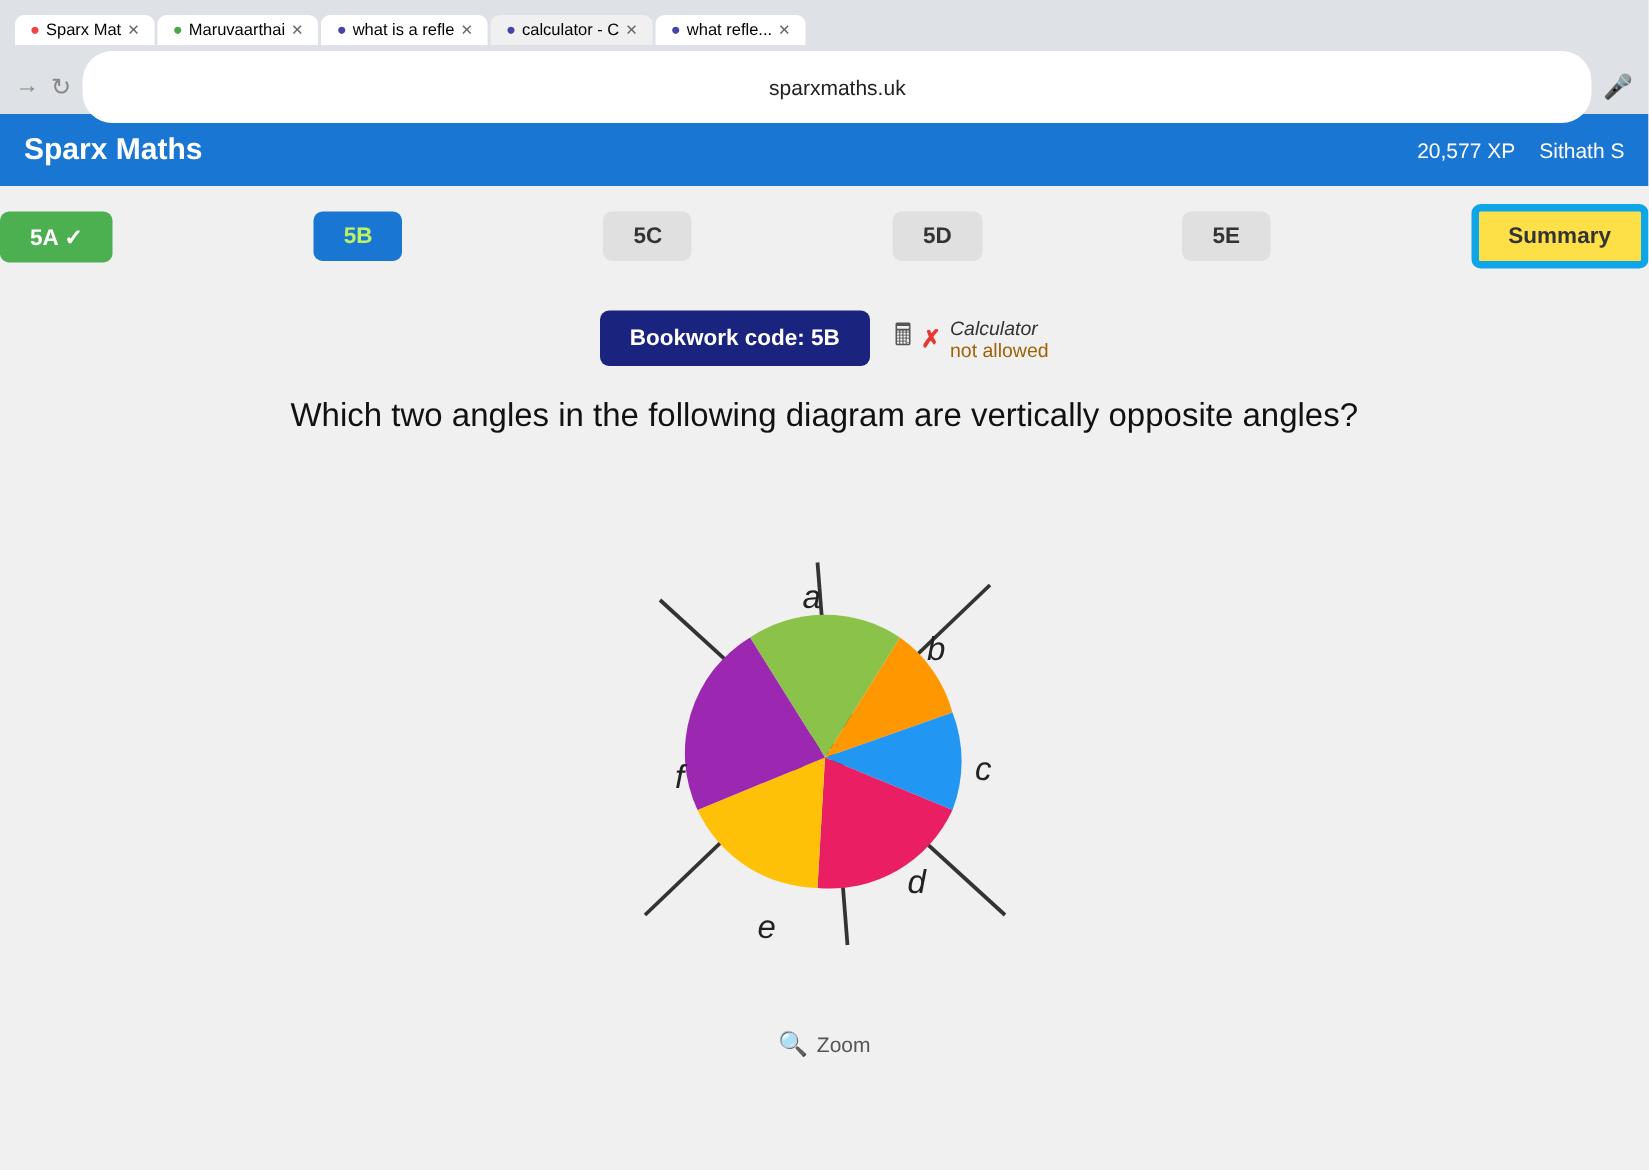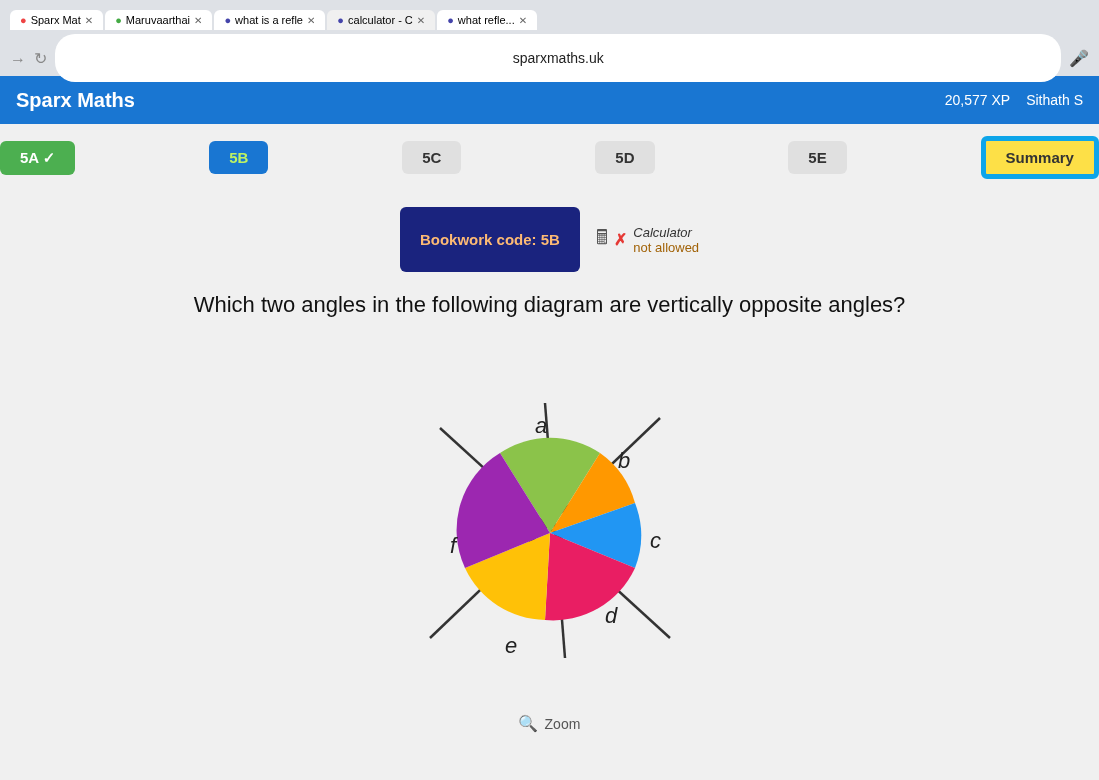--- a/index.html
+++ b/index.html
@@ -138,22 +138,22 @@
     
     .bookwork-bar {
       display: flex;
       align-items: center;
       gap: 16px;
       margin-bottom: 20px;
       margin-top: 8px;
     }
     .bookwork-badge {
       background: #1a237e;
-      color: #fdba74;
-      padding: 24px 20px;
+      color: #ffffff;
+      padding: 10px 20px;
       border-radius: 6px;
       font-size: 15px;
       font-weight: bold;
     }
     .calculator-info {
       display: flex;
       align-items: center;
       gap: 6px;
       font-size: 13px;
       color: #333;

